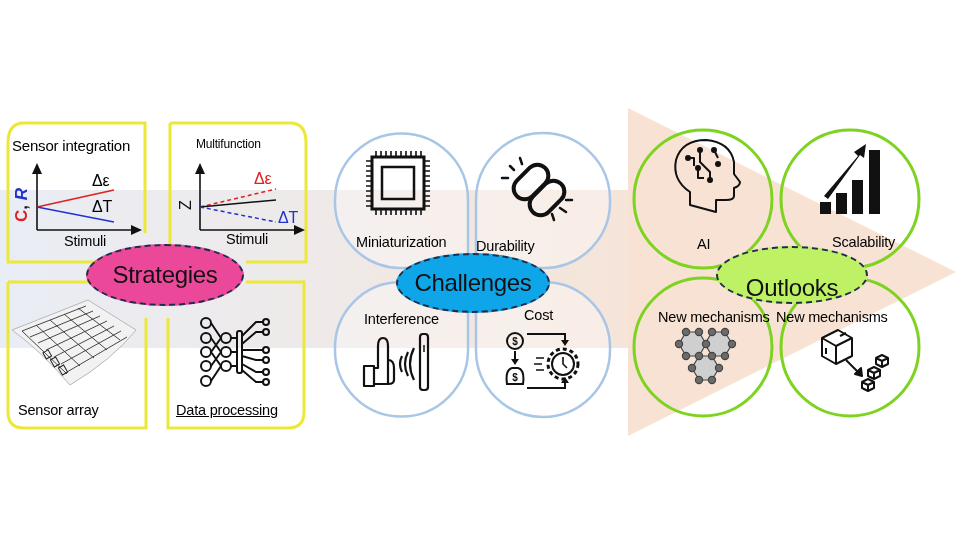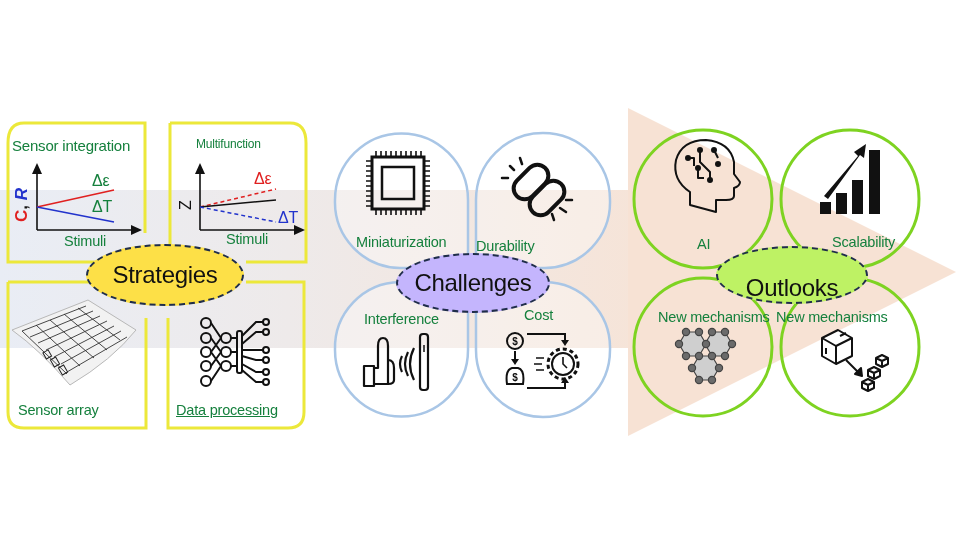--- a/index.html
+++ b/index.html
@@ -1,20 +1,20 @@
 <!DOCTYPE html>
 <html><head>
 <meta charset="utf-8">
 <style>
   html, body { margin: 0; padding: 0; background: #ffffff; }
   body { width: 960px; height: 540px; position: relative; overflow: hidden;
          font-family: "Liberation Sans", "DejaVu Sans", sans-serif; color: #111; }
   .abs { position: absolute; }
   svg { position: absolute; left: 0; top: 0; }
-  .lbl { position: absolute; white-space: nowrap; color: #15803d; font-size: 14.5px; letter-spacing: -0.2px; }
+  .lbl { position: absolute; white-space: nowrap; color: #000000; font-size: 14.5px; letter-spacing: -0.2px; }
   .hub { position: absolute; display: flex; align-items: center; justify-content: center;
          border: 2px dashed #1f2d4a; border-radius: 50%; box-sizing: border-box;
          font-size: 24px; letter-spacing: -0.3px; color: #111; }
 </style>
 </head>
 <body>
 
 <svg width="960" height="540">
   <defs>
     <linearGradient id="bandGrad" x1="0" x2="1" y1="0" y2="0">
@@ -116,21 +116,21 @@
     <circle cx="266" cy="322" r="3"></circle>
       <circle cx="266" cy="332" r="3"></circle>
       <circle cx="266" cy="350" r="3"></circle>
     <circle cx="266" cy="360" r="3"></circle>
       <circle cx="266" cy="372" r="3"></circle>
       <circle cx="266" cy="382" r="3"></circle>
   </g>
 </svg>
 <div class="lbl" style="left:176px;top:402px;text-decoration:underline;">Data processing</div>
 
-<div class="hub" style="left:86px;top:244px;width:158px;height:62px;background:#fde047;">
+<div class="hub" style="left:86px;top:244px;width:158px;height:62px;background:#ec4899;">
   <span>Strategies</span>
 </div>
 
 <svg width="960" height="540">
   <g fill="rgba(255,255,255,0.35)" stroke="#a9c6e6" stroke-width="2.5">
     <path d="M468,268 V200 A66,66 0 1 0 335,200 A66,66 0 0 0 400,268 Z"></path>
     <path d="M476,268 V200 A66,66 0 1 1 610,200 A66,66 0 0 1 545,268 Z"></path>
     <path d="M468,282 V350 A66,66 0 1 1 335,350 A66,66 0 0 1 400,282 Z"></path>
     <path d="M476,282 V350 A66,66 0 1 0 610,350 A66,66 0 0 0 545,282 Z"></path>
   </g>
@@ -179,21 +179,21 @@
       <polygon points="561,383 569,383 565,377" fill="#111" stroke="none"></polygon>
   </g>
   <text x="515" y="345" font-size="10" font-weight="bold" text-anchor="middle" fill="#111" font-family="Liberation Sans, sans-serif">$</text>
   <text x="515" y="381" font-size="10" font-weight="bold" text-anchor="middle" fill="#111" font-family="Liberation Sans, sans-serif">$</text>
 </svg>
 <div class="lbl" style="left:356px;top:234px;">Miniaturization</div>
 <div class="lbl" style="left:476px;top:238px;">Durability</div>
 <div class="lbl" style="left:364px;top:311px;">Interference</div>
 <div class="lbl" style="left:524px;top:307px;">Cost</div>
 
-<div class="hub" style="left:396px;top:253px;width:154px;height:60px;background:#c4b5fd;">
+<div class="hub" style="left:396px;top:253px;width:154px;height:60px;background:#0ea5e9;">
   <span>Challenges</span>
 </div>
 
 <svg width="960" height="540">
   <g fill="none" stroke="#7ed321" stroke-width="3">
     <circle cx="703" cy="199" r="69"></circle>
     <circle cx="850" cy="199" r="69"></circle>
     <circle cx="703" cy="347" r="69"></circle>
     <circle cx="850" cy="347" r="69"></circle>
   </g>

